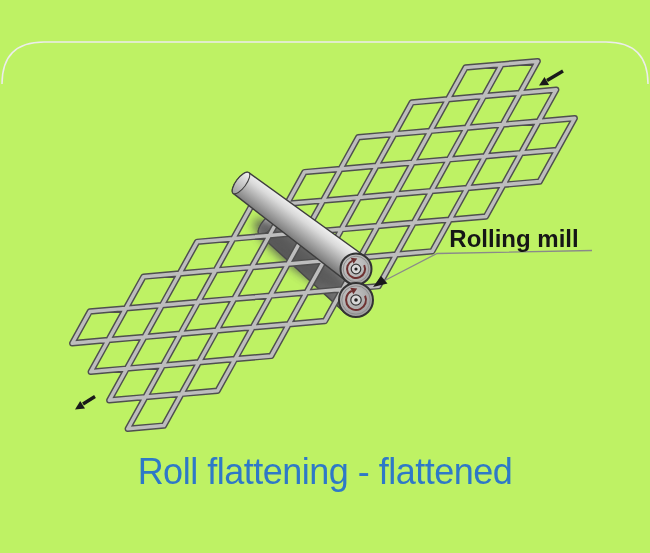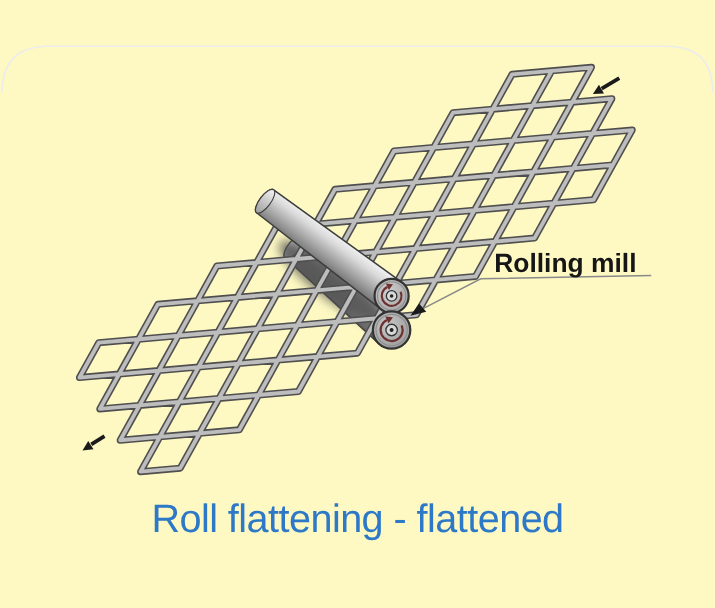--- a/index.html
+++ b/index.html
@@ -1,17 +1,17 @@
 <!DOCTYPE html>
 <html><head>
 <meta charset="utf-8">
 <style>
   html,body{margin:0;padding:0;background:#ffffff;}
   .stage{
-    position:relative;width:650px;height:553px;background:#fef9c3;overflow:hidden;
+    position:relative;width:650px;height:553px;background:#bef264;overflow:hidden;
     font-family:"Liberation Sans",sans-serif;
   }
   .stage svg{position:absolute;top:0;left:0;display:block;}
   .caption{
     position:absolute;top:449px;left:0;width:650px;
     text-align:center;font-weight:normal;font-size:36px;line-height:45px;
     letter-spacing:-0.5px;
   }
   .mill-label{
     font-family:"Liberation Sans",sans-serif;font-weight:bold;font-size:24px;

